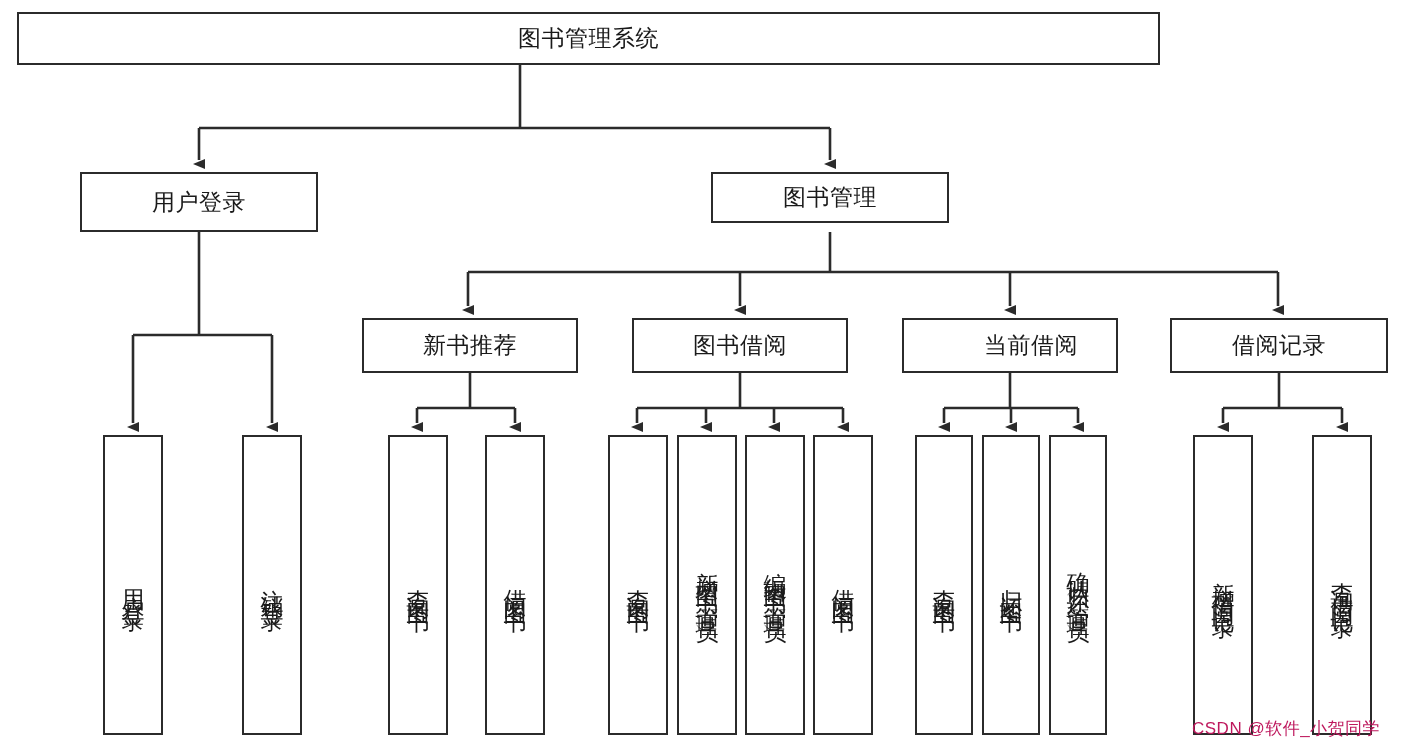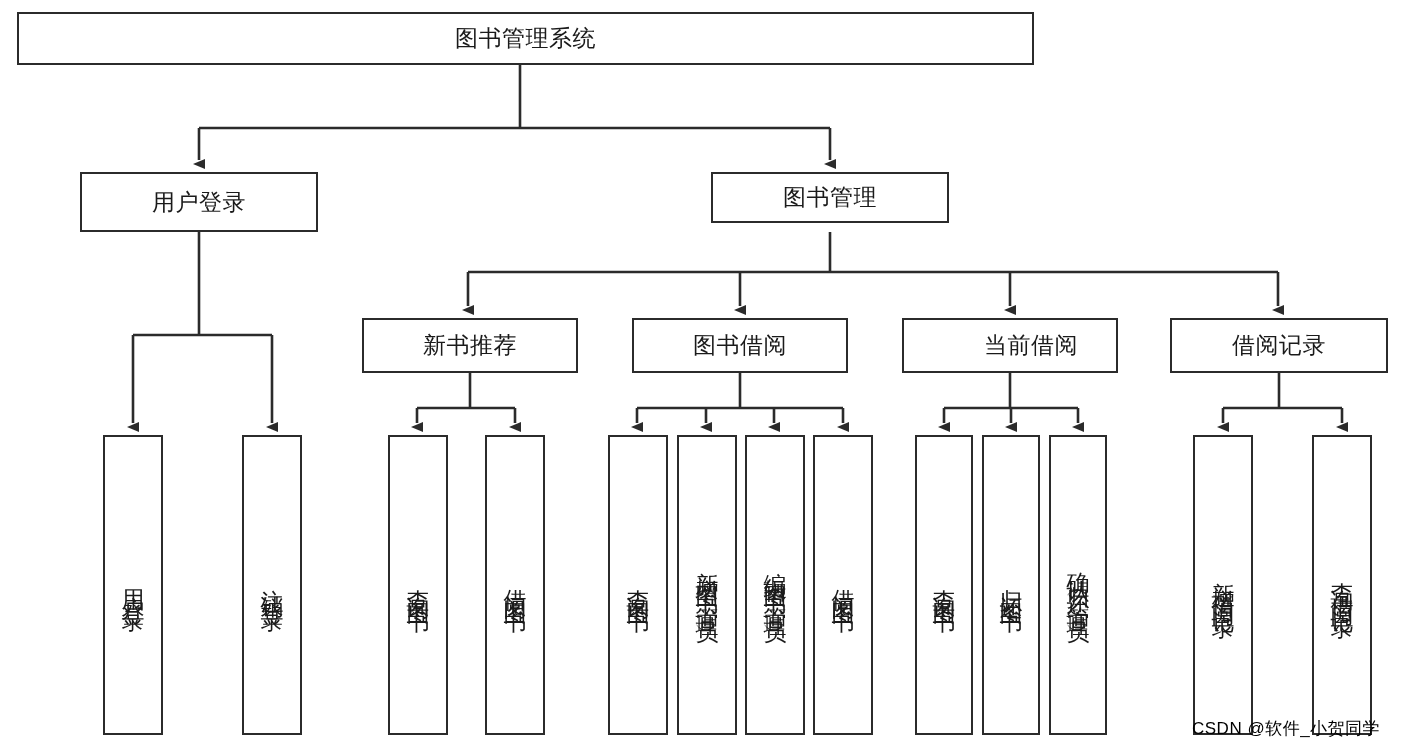--- a/index.html
+++ b/index.html
@@ -58,21 +58,21 @@
     writing-mode: vertical-rl;
     text-orientation: upright;
     font-size: 23px;
     letter-spacing: 7px;
     line-height: 1.0;
     white-space: nowrap;
     max-height: 286px;
   }
   .watermark {
     position: absolute;
-    color: #000000;
+    color: #be185d;
     font-size: 17px;
     font-family: "Liberation Sans", "DejaVu Sans", sans-serif;
     letter-spacing: 0.5px;
     white-space: nowrap;
     z-index: 5;
   }
 </style>
 </head>
 <body>
 
@@ -121,21 +121,21 @@
       <path d="M1011,408 L1011,423" marker-end="url(#arw)"></path>
       <path d="M1078,408 L1078,423" marker-end="url(#arw)"></path>
 
       <path d="M1279,373 L1279,408"></path>
       <path d="M1223,408 L1342,408"></path>
       <path d="M1223,408 L1223,423" marker-end="url(#arw)"></path>
       <path d="M1342,408 L1342,423" marker-end="url(#arw)"></path>
     </g>
   </svg>
 
-  <div class="node root horiz" style="left:17px; top:12px; width:1017px; height:53px;">
+  <div class="node root horiz" style="left:17px; top:12px; width:1143px; height:53px;">
     <span class="label">图书管理系统</span>
   </div>
 
   <div class="node horiz" style="left:80px; top:172px; width:238px; height:60px;">
     <span class="label">用户登录</span>
   </div>
   <div class="node horiz" style="left:711px; top:172px; width:238px; height:51px;">
     <span class="label">图书管理</span>
   </div>
 

